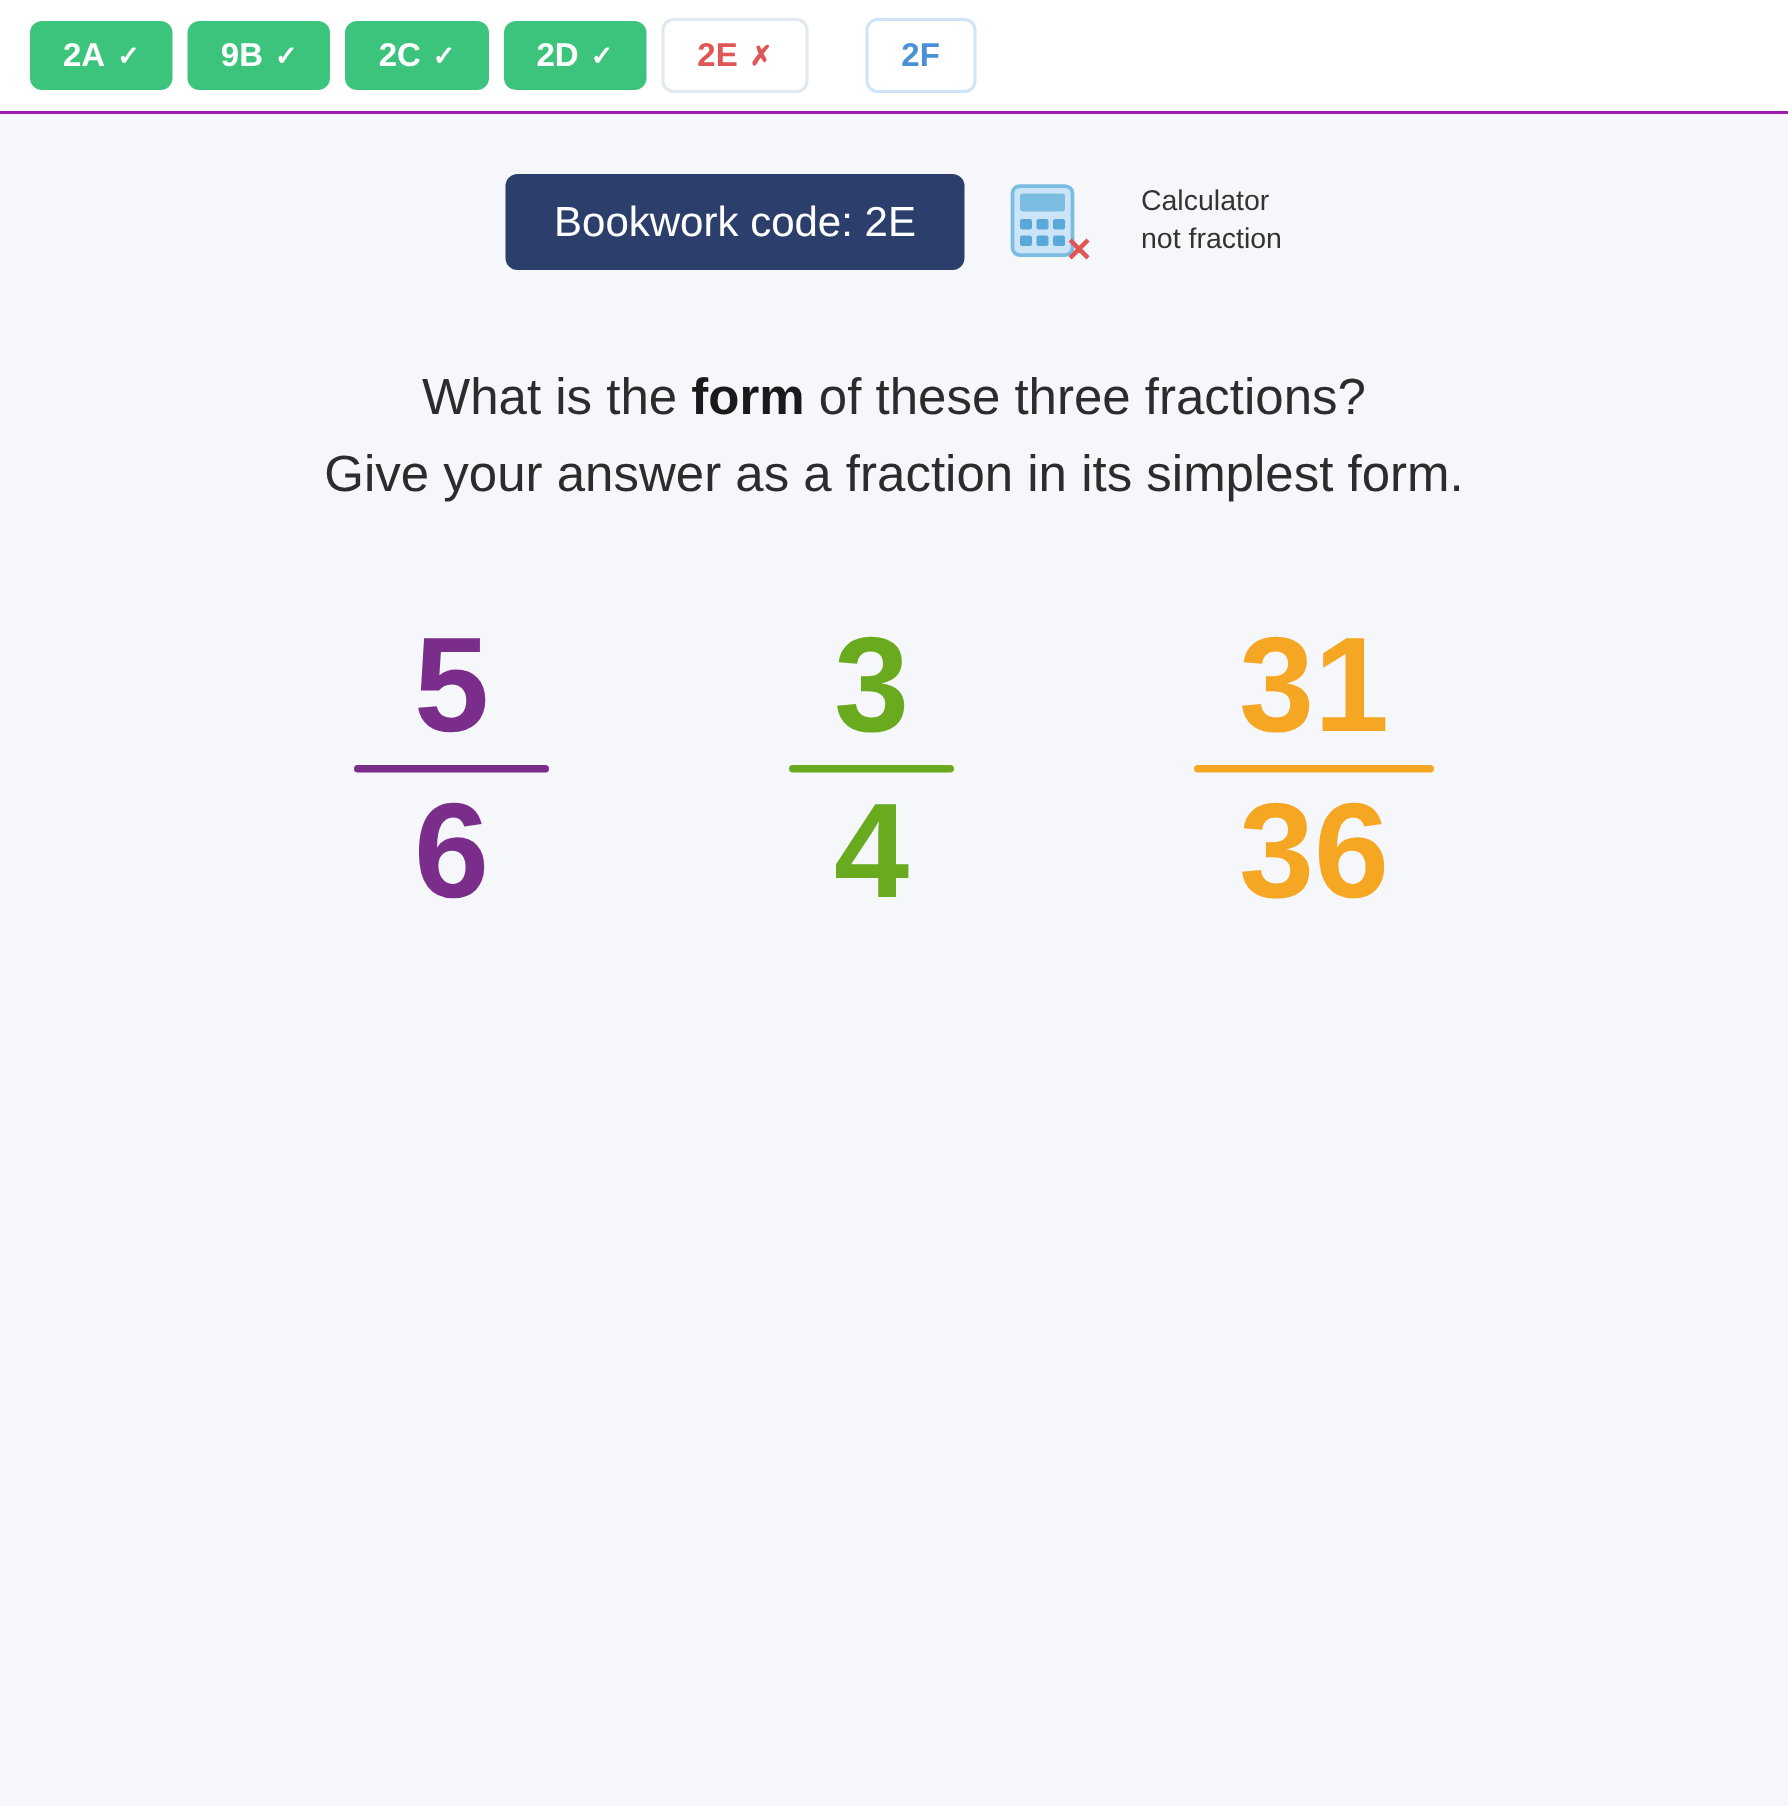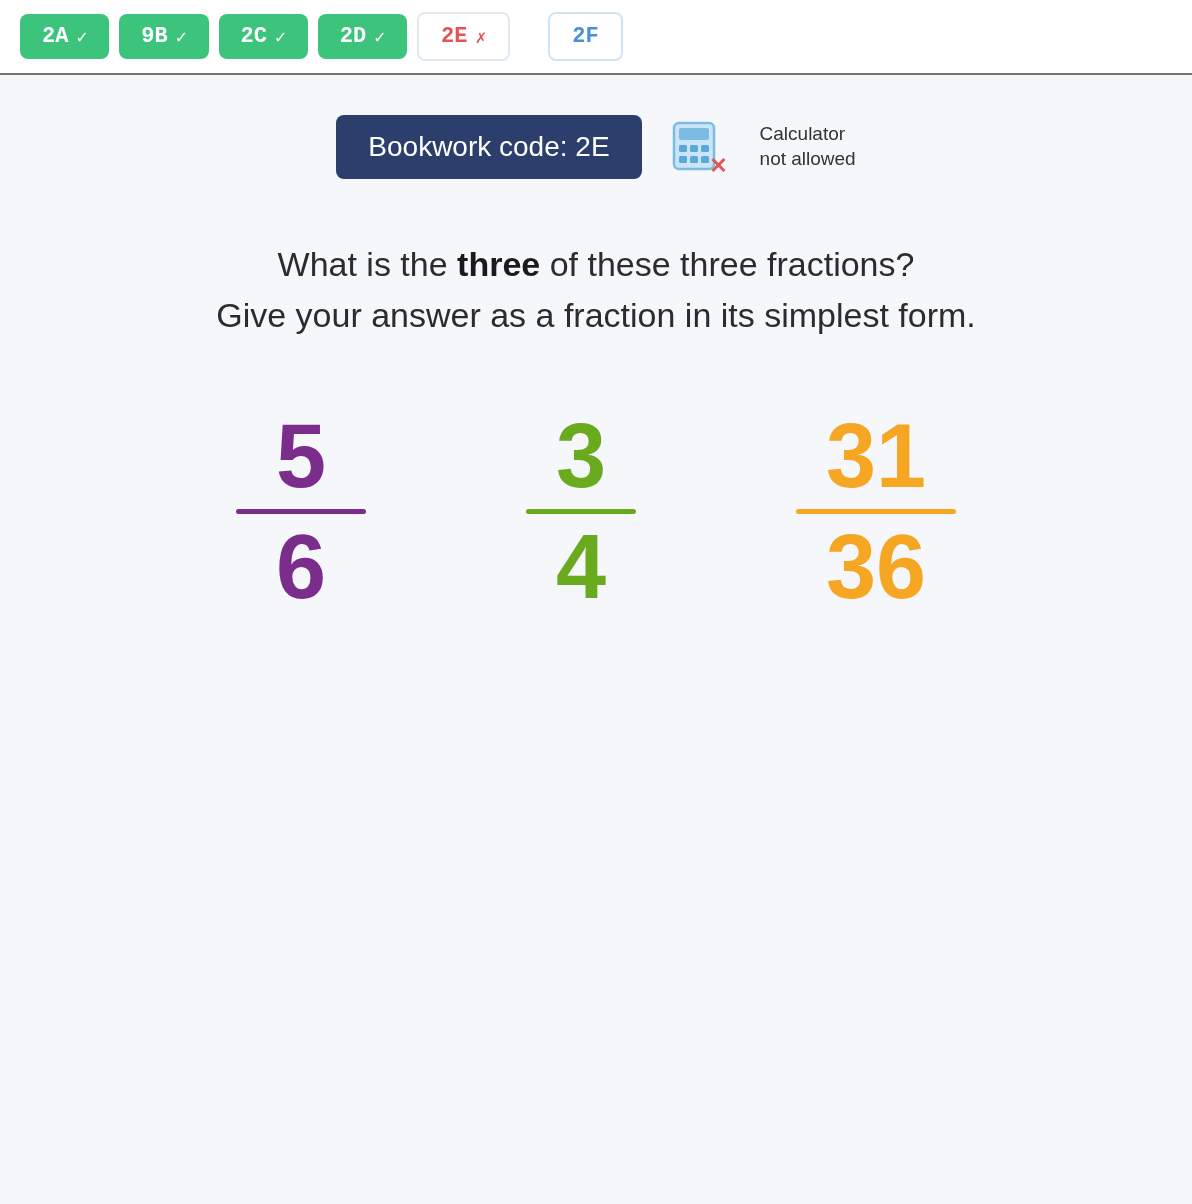--- a/index.html
+++ b/index.html
@@ -11,24 +11,23 @@
       min-height: 1204px;
       overflow-x: hidden;
     }
 
     
     .top-nav {
       display: flex;
       flex-direction: row;
       align-items: center;
       background: #ffffff;
-      border-bottom: 2px solid #737373;
+      border-bottom: 2px solid #a21caf;
       padding: 12px 20px;
       gap: 10px;
-      font-family: Liberation Mono, monospace;
     }
 
     .nav-tab {
       display: flex;
       align-items: center;
       justify-content: center;
       padding: 10px 22px;
       border-radius: 8px;
       font-size: 22px;
       font-weight: 700;
@@ -243,27 +242,27 @@
           <rect x="18" y="24" width="8" height="7" rx="1.5" fill="#5aa8d8"></rect>
           <rect x="29" y="24" width="8" height="7" rx="1.5" fill="#5aa8d8"></rect>
           <rect x="7" y="35" width="8" height="7" rx="1.5" fill="#5aa8d8"></rect>
           <rect x="18" y="35" width="8" height="7" rx="1.5" fill="#5aa8d8"></rect>
           <rect x="29" y="35" width="8" height="7" rx="1.5" fill="#5aa8d8"></rect>
         </svg>
         <span class="calc-cross">✕</span>
       </div>
       <div class="calc-text">
         <span>Calculator</span><br>
-        <span>not allowed</span>
+        <span>not fraction</span>
       </div>
     </div>
   </div>
 
   <div class="question-text">
-    <span>What is the <strong>three</strong> of these three fractions?</span><br>
+    <span>What is the <strong>form</strong> of these three fractions?</span><br>
     <span>Give your answer as a fraction in its simplest form.</span>
   </div>
 
   <div class="fractions-row">
 
     <div class="fraction purple">
       <span class="frac-numerator">5</span>
       <div class="frac-line purple-line" style="min-width:130px;"></div>
       <span class="frac-denominator">6</span>
     </div>

